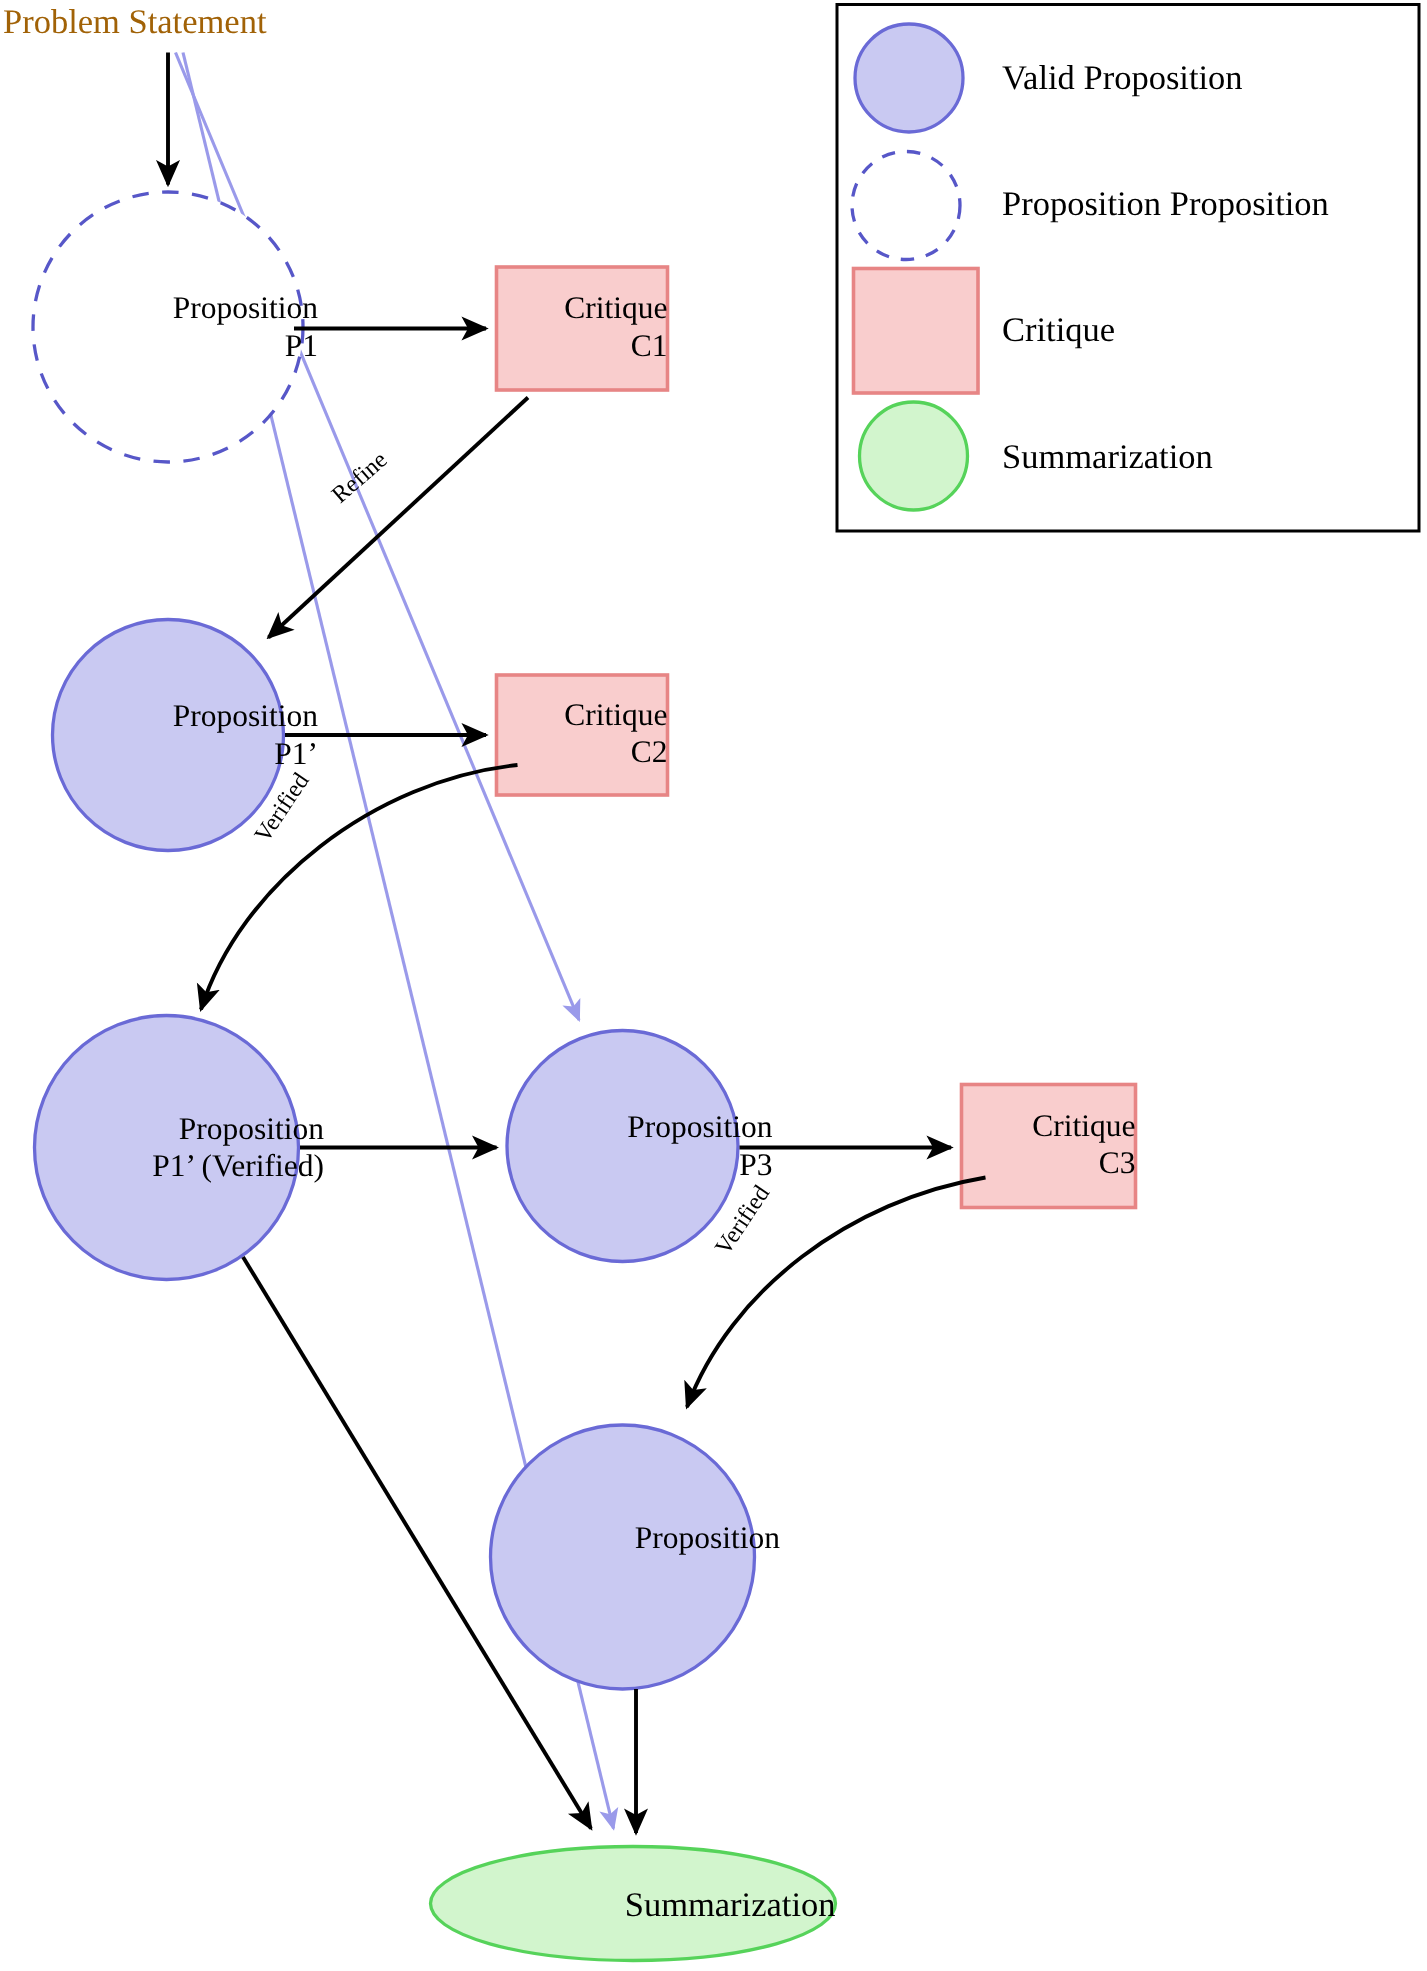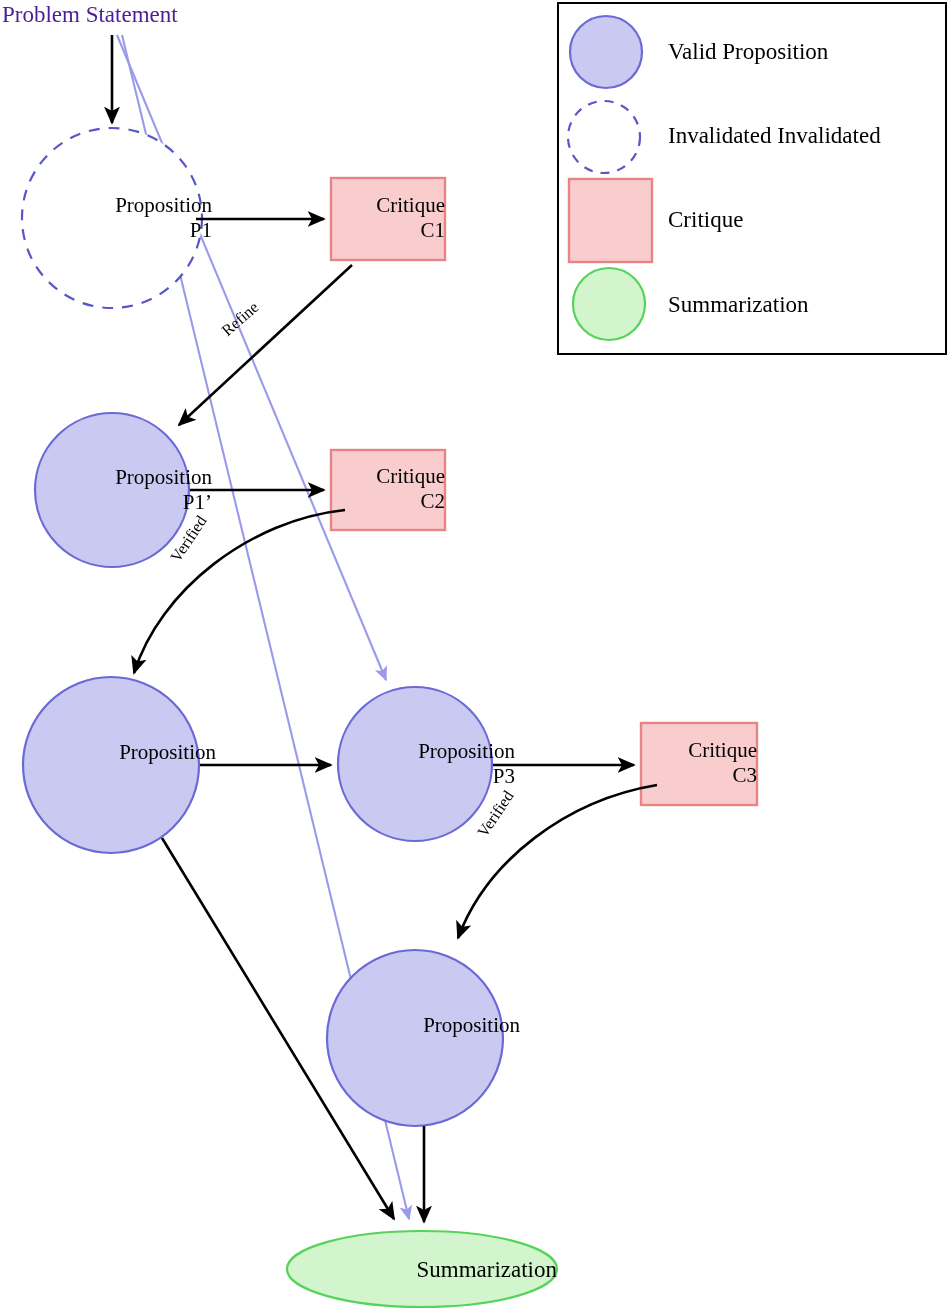--- a/index.html
+++ b/index.html
@@ -24,21 +24,21 @@
   .edge-label{
     position:absolute;
     color:#000000;
     font-size:16px;
     white-space:nowrap;
     transform-origin:center center;
     pointer-events:none;
   }
   .plain-text{
     position:absolute;
-    color:#4c1d95;
+    color:#a16207;
     font-size:23px;
     white-space:nowrap;
   }
   
   #legend{
     position:absolute;
     left:557px;top:2px;
     width:390px;height:353px;
     border:2px solid #000000;
     background:#ffffff;
@@ -130,20 +130,21 @@
     <div>P1’</div>
   </div>
 
   <div class="node-label" style="left:331px;top:464px;width:114px;">
     <div>Critique</div>
     <div>C2</div>
   </div>
 
   <div class="node-label" style="left:6px;top:740px;width:210px;">
     <div>Proposition</div>
+    <div>P1’ (Verified)</div>
   </div>
 
   <div class="node-label" style="left:315px;top:739px;width:200px;">
     <div>Proposition</div>
     <div>P3</div>
   </div>
 
   <div class="node-label" style="left:641px;top:738px;width:116px;">
     <div>Critique</div>
     <div>C3</div>
@@ -166,18 +167,18 @@
   <div id="legend">
 
     <svg viewBox="0 0 390 353" style="position:absolute;left:0;top:0;width:390px;height:353px;">
       <circle cx="47" cy="48" r="36" fill="#c9c9f2" stroke="#6a6ad6" stroke-width="2.2"></circle>
       <circle cx="45" cy="133" r="36" fill="#ffffff" stroke="#5757c8" stroke-width="2.2" stroke-dasharray="9 8"></circle>
       <rect x="10" y="175" width="83" height="83" fill="#f9cdcd" stroke="#e78585" stroke-width="2.4"></rect>
       <circle cx="50" cy="300" r="36" fill="#d2f5cd" stroke="#56d35a" stroke-width="2.2"></circle>
     </svg>
 
     <div class="legend-text" style="left:109px;top:35px;">Valid Proposition</div>
-    <div class="legend-text" style="left:109px;top:119px;">Invalidated Invalidated</div>
+    <div class="legend-text" style="left:109px;top:119px;">Proposition Proposition</div>
     <div class="legend-text" style="left:109px;top:203px;">Critique</div>
     <div class="legend-text" style="left:109px;top:288px;">Summarization</div>
   </div>
 
 </div>
 
 </body></html>

